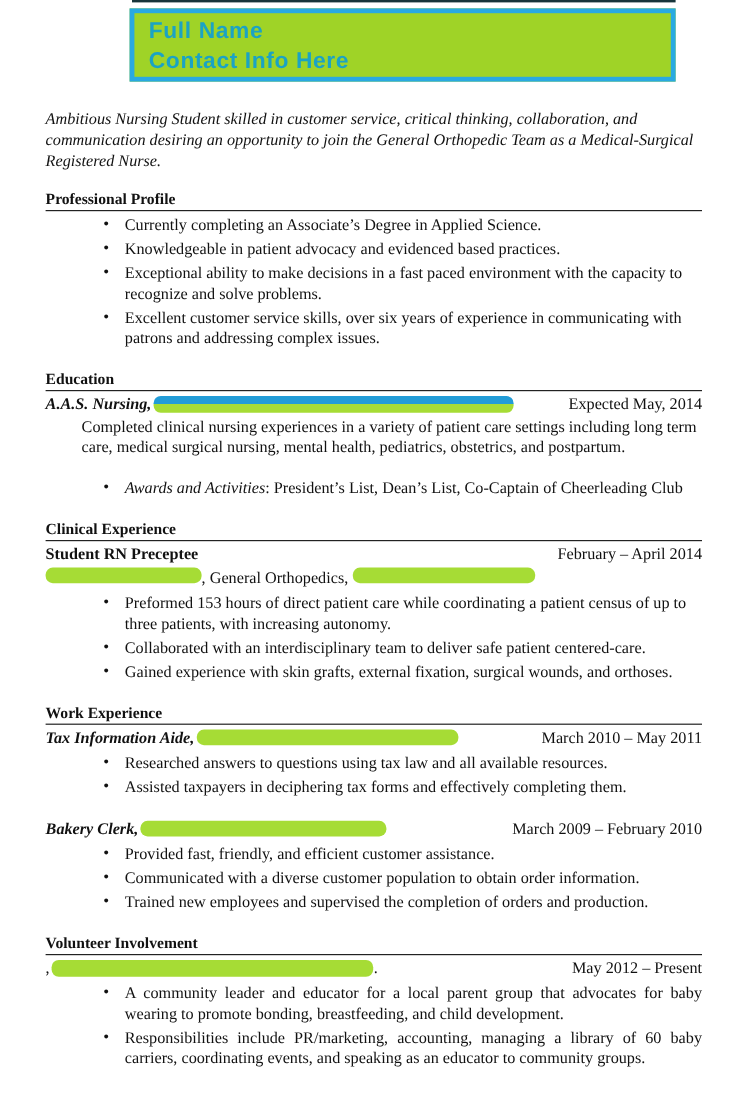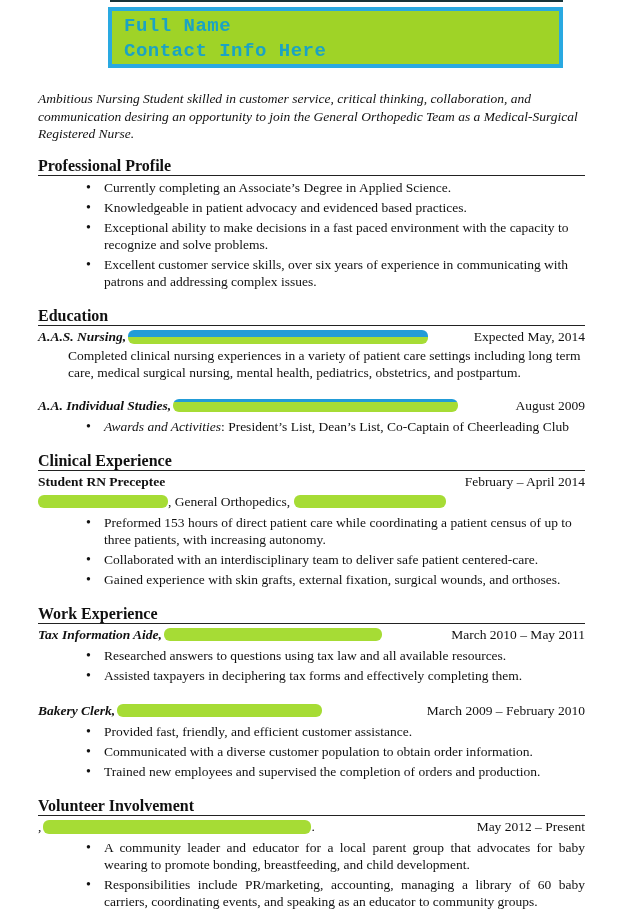--- a/index.html
+++ b/index.html
@@ -17,49 +17,49 @@
     background: #17343a;
   }
   .header-box {
     position: absolute; top: 7px; left: 108px; width: 455px; height: 61px;
     box-sizing: border-box;
     background: #9fd327;
     border: 4px solid #29a9e1;
     padding: 3px 0 0 12px;
   }
   .header-box .hline {
-    font-family: Liberation Mono, monospace;
+    font-family: Liberation Sans, sans-serif;
     font-weight: bold;
     font-size: 19px;
     line-height: 25px;
     color: #1ba3c4;
     letter-spacing: 0.5px;
   }
   .content {
     position: absolute; top: 74px; left: 38px; width: 547px;
   }
   .summary { line-height: 17.5px; margin: 16px 0 14px 0; font-style: italic; }
   h2.section {
-    font-size: 16px; font-weight: bold; margin: 0;
+    font-size: 13px; font-weight: bold; margin: 0;
     padding-bottom: 1px;
     border-bottom: 1.5px solid #222222;
     line-height: 17px;
   }
   .sec { margin-bottom: 17px; }
   ul.bullets { list-style: none; margin: 3px 0 0 0; padding: 0 0 0 42px; }
   ul.bullets li {
     position: relative; line-height: 17px; margin-bottom: 3px; margin-left: 24px;
   }
   ul.bullets li::before {
     content: "\2022";
     position: absolute; left: -18px; top: 0;
     font-size: 14px;
   }
   .entry-row {
-    display: flex; justify-content: space-between; align-items: center;
+    display: flex; justify-content: space-between; 
     line-height: 18px; margin-top: 2px;
   }
   .entry-left { display: flex; align-items: center; white-space: nowrap; }
   .entry-title-bi { font-weight: bold; font-style: italic; }
   .entry-title-b { font-weight: bold; }
   .entry-date { white-space: nowrap; }
   .redact {
     display: inline-block; height: 13px; border-radius: 6px;
     background: #a6dc35; vertical-align: middle; margin-left: 2px;
   }
@@ -104,27 +104,20 @@
     <h2 class="section">Education</h2>
     <div class="entry-row">
       <span class="entry-left">
         <span class="entry-title-bi">A.A.S. Nursing,</span>
         <span class="redact two-tone" style="width:300px"></span>
       </span>
       <span class="entry-date">Expected May, 2014</span>
     </div>
     <div class="indent-desc">Completed clinical nursing experiences in a variety of patient care settings including long term care, medical surgical nursing, mental health, pediatrics, obstetrics, and postpartum.</div>
     <div class="gap-sm"></div>
-    <div class="entry-row">
-      <span class="entry-left">
-        <span class="entry-title-bi">A.A. Individual Studies,</span>
-        <span class="redact blue-edge" style="width:285px"></span>
-      </span>
-      <span class="entry-date">August 2009</span>
-    </div>
     <ul class="bullets">
       <li><span class="awards-italic">Awards and Activities</span><span>:  President’s List, Dean’s List, Co-Captain of Cheerleading Club</span></li>
     </ul>
   </div>
 
   <div class="sec">
     <h2 class="section">Clinical Experience</h2>
     <div class="entry-row">
       <span class="entry-title-b">Student RN Preceptee</span>
       <span class="entry-date">February – April 2014</span>

